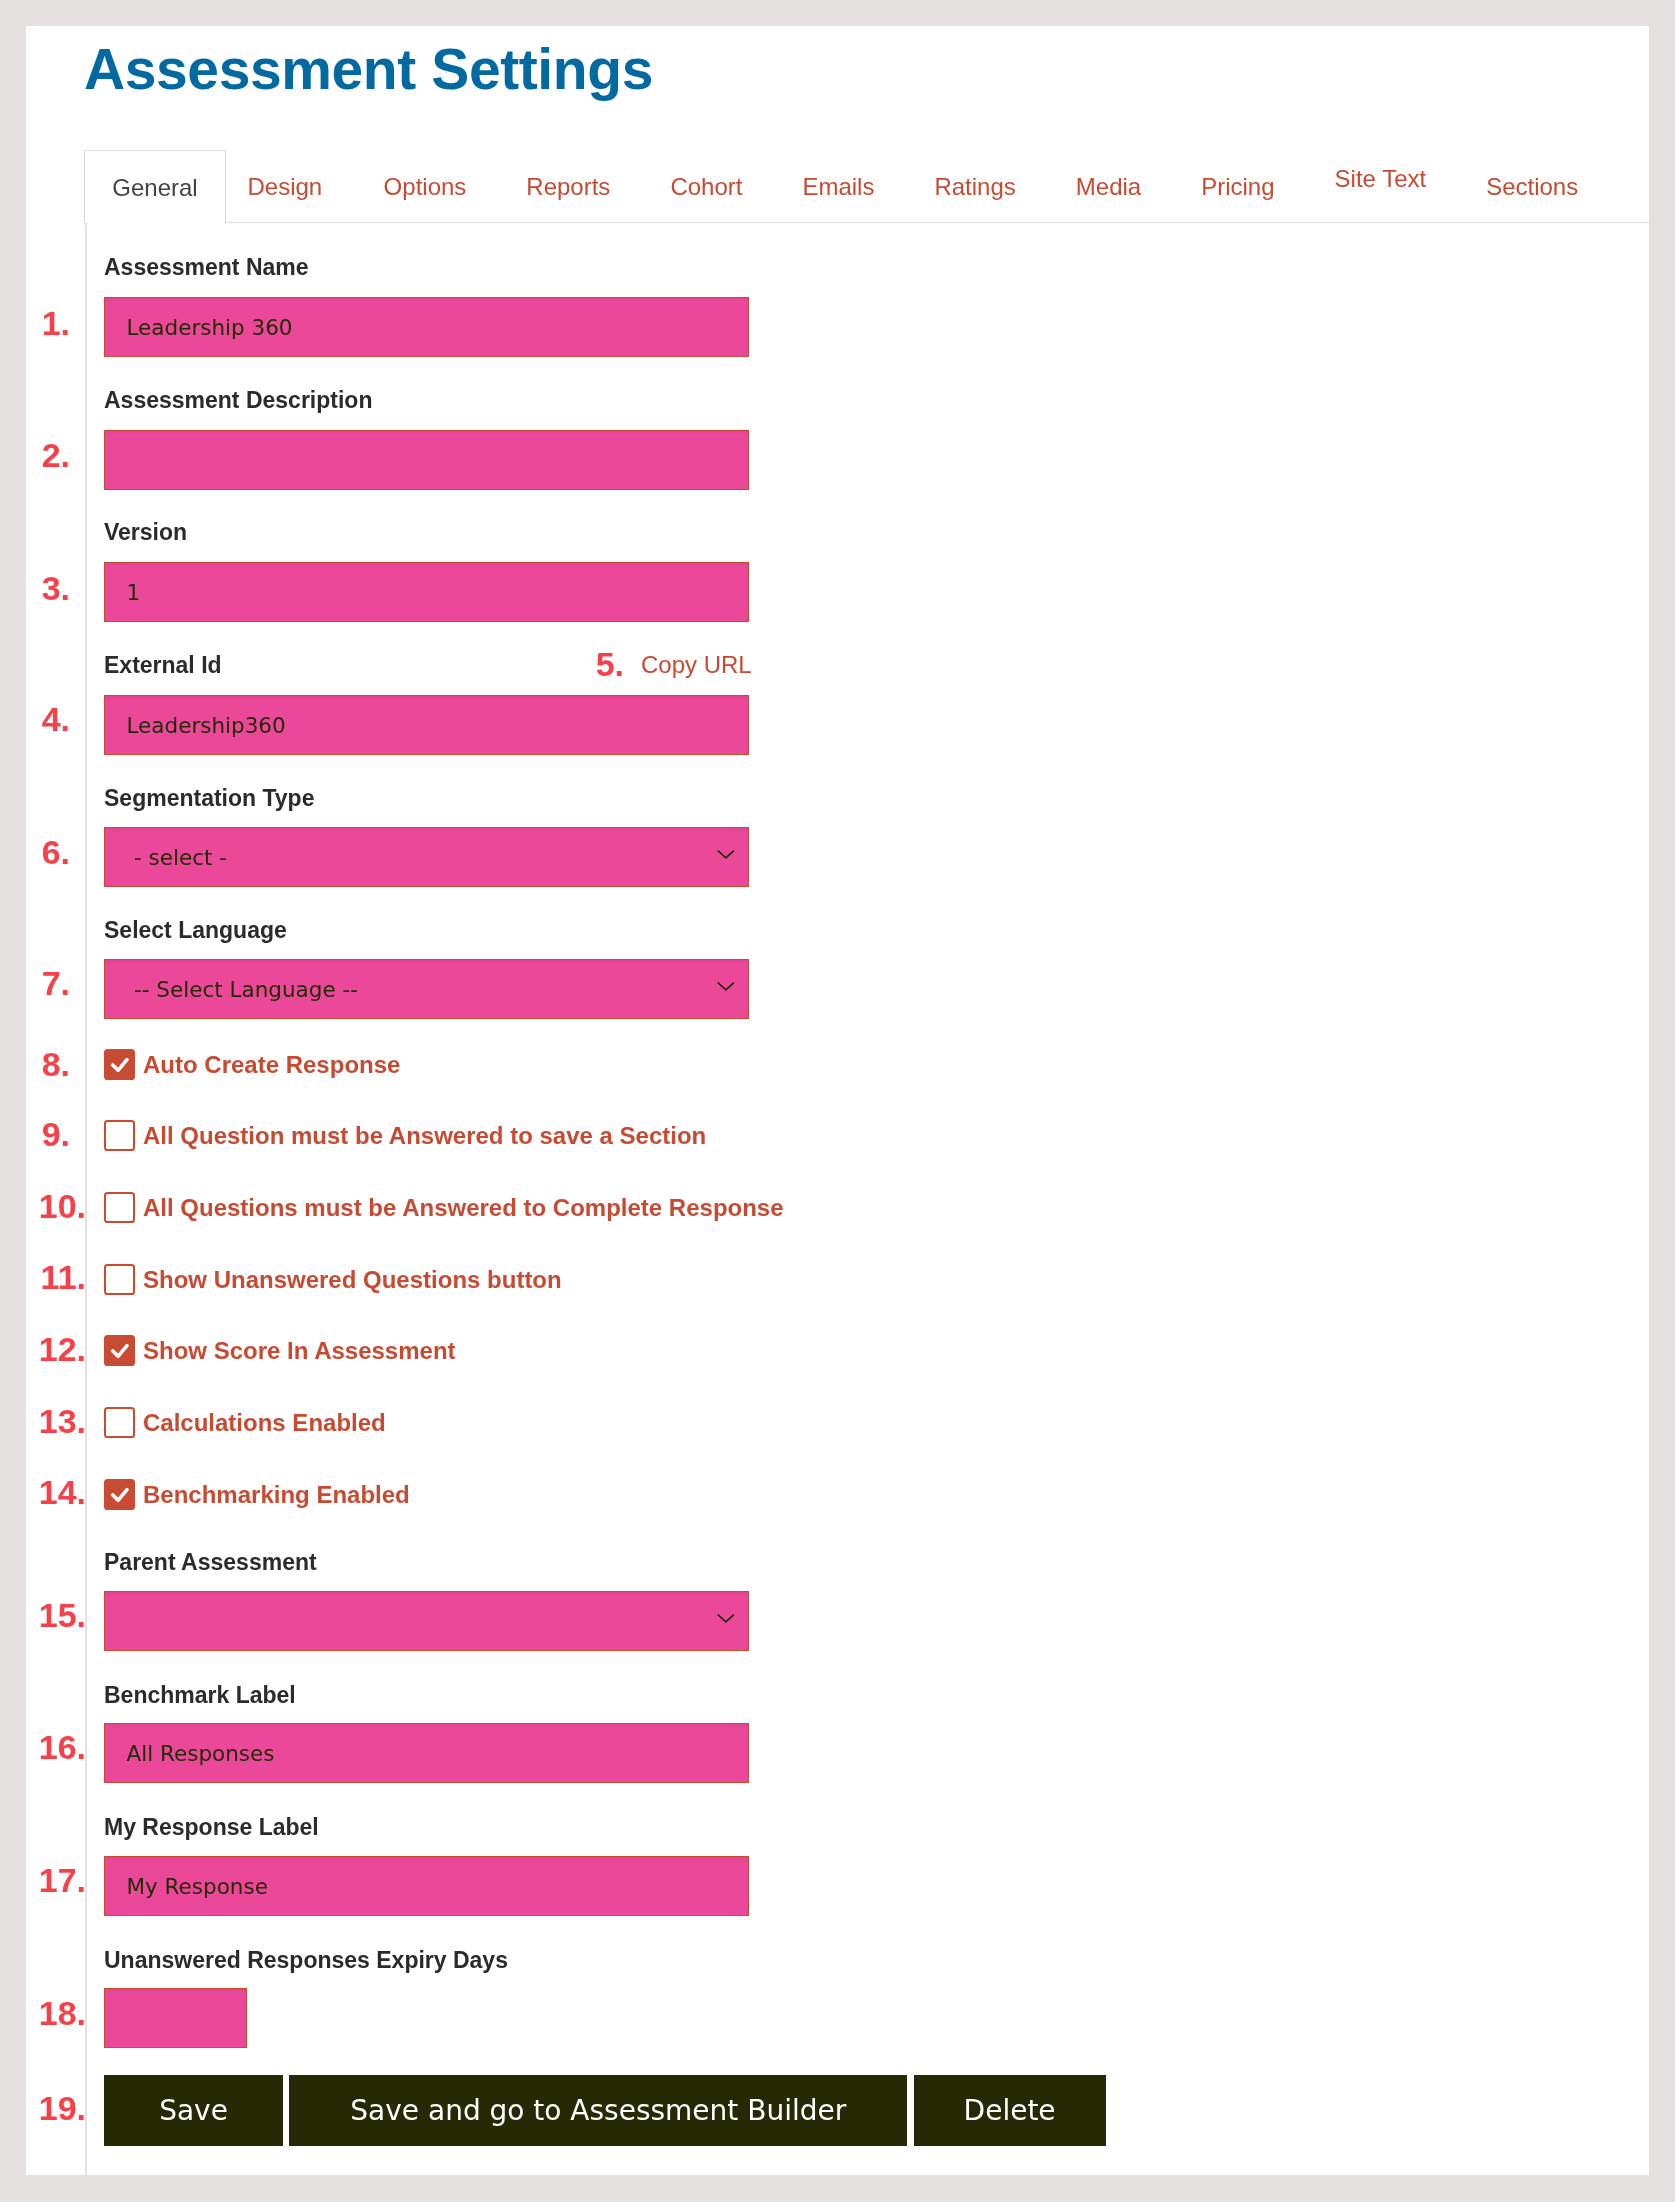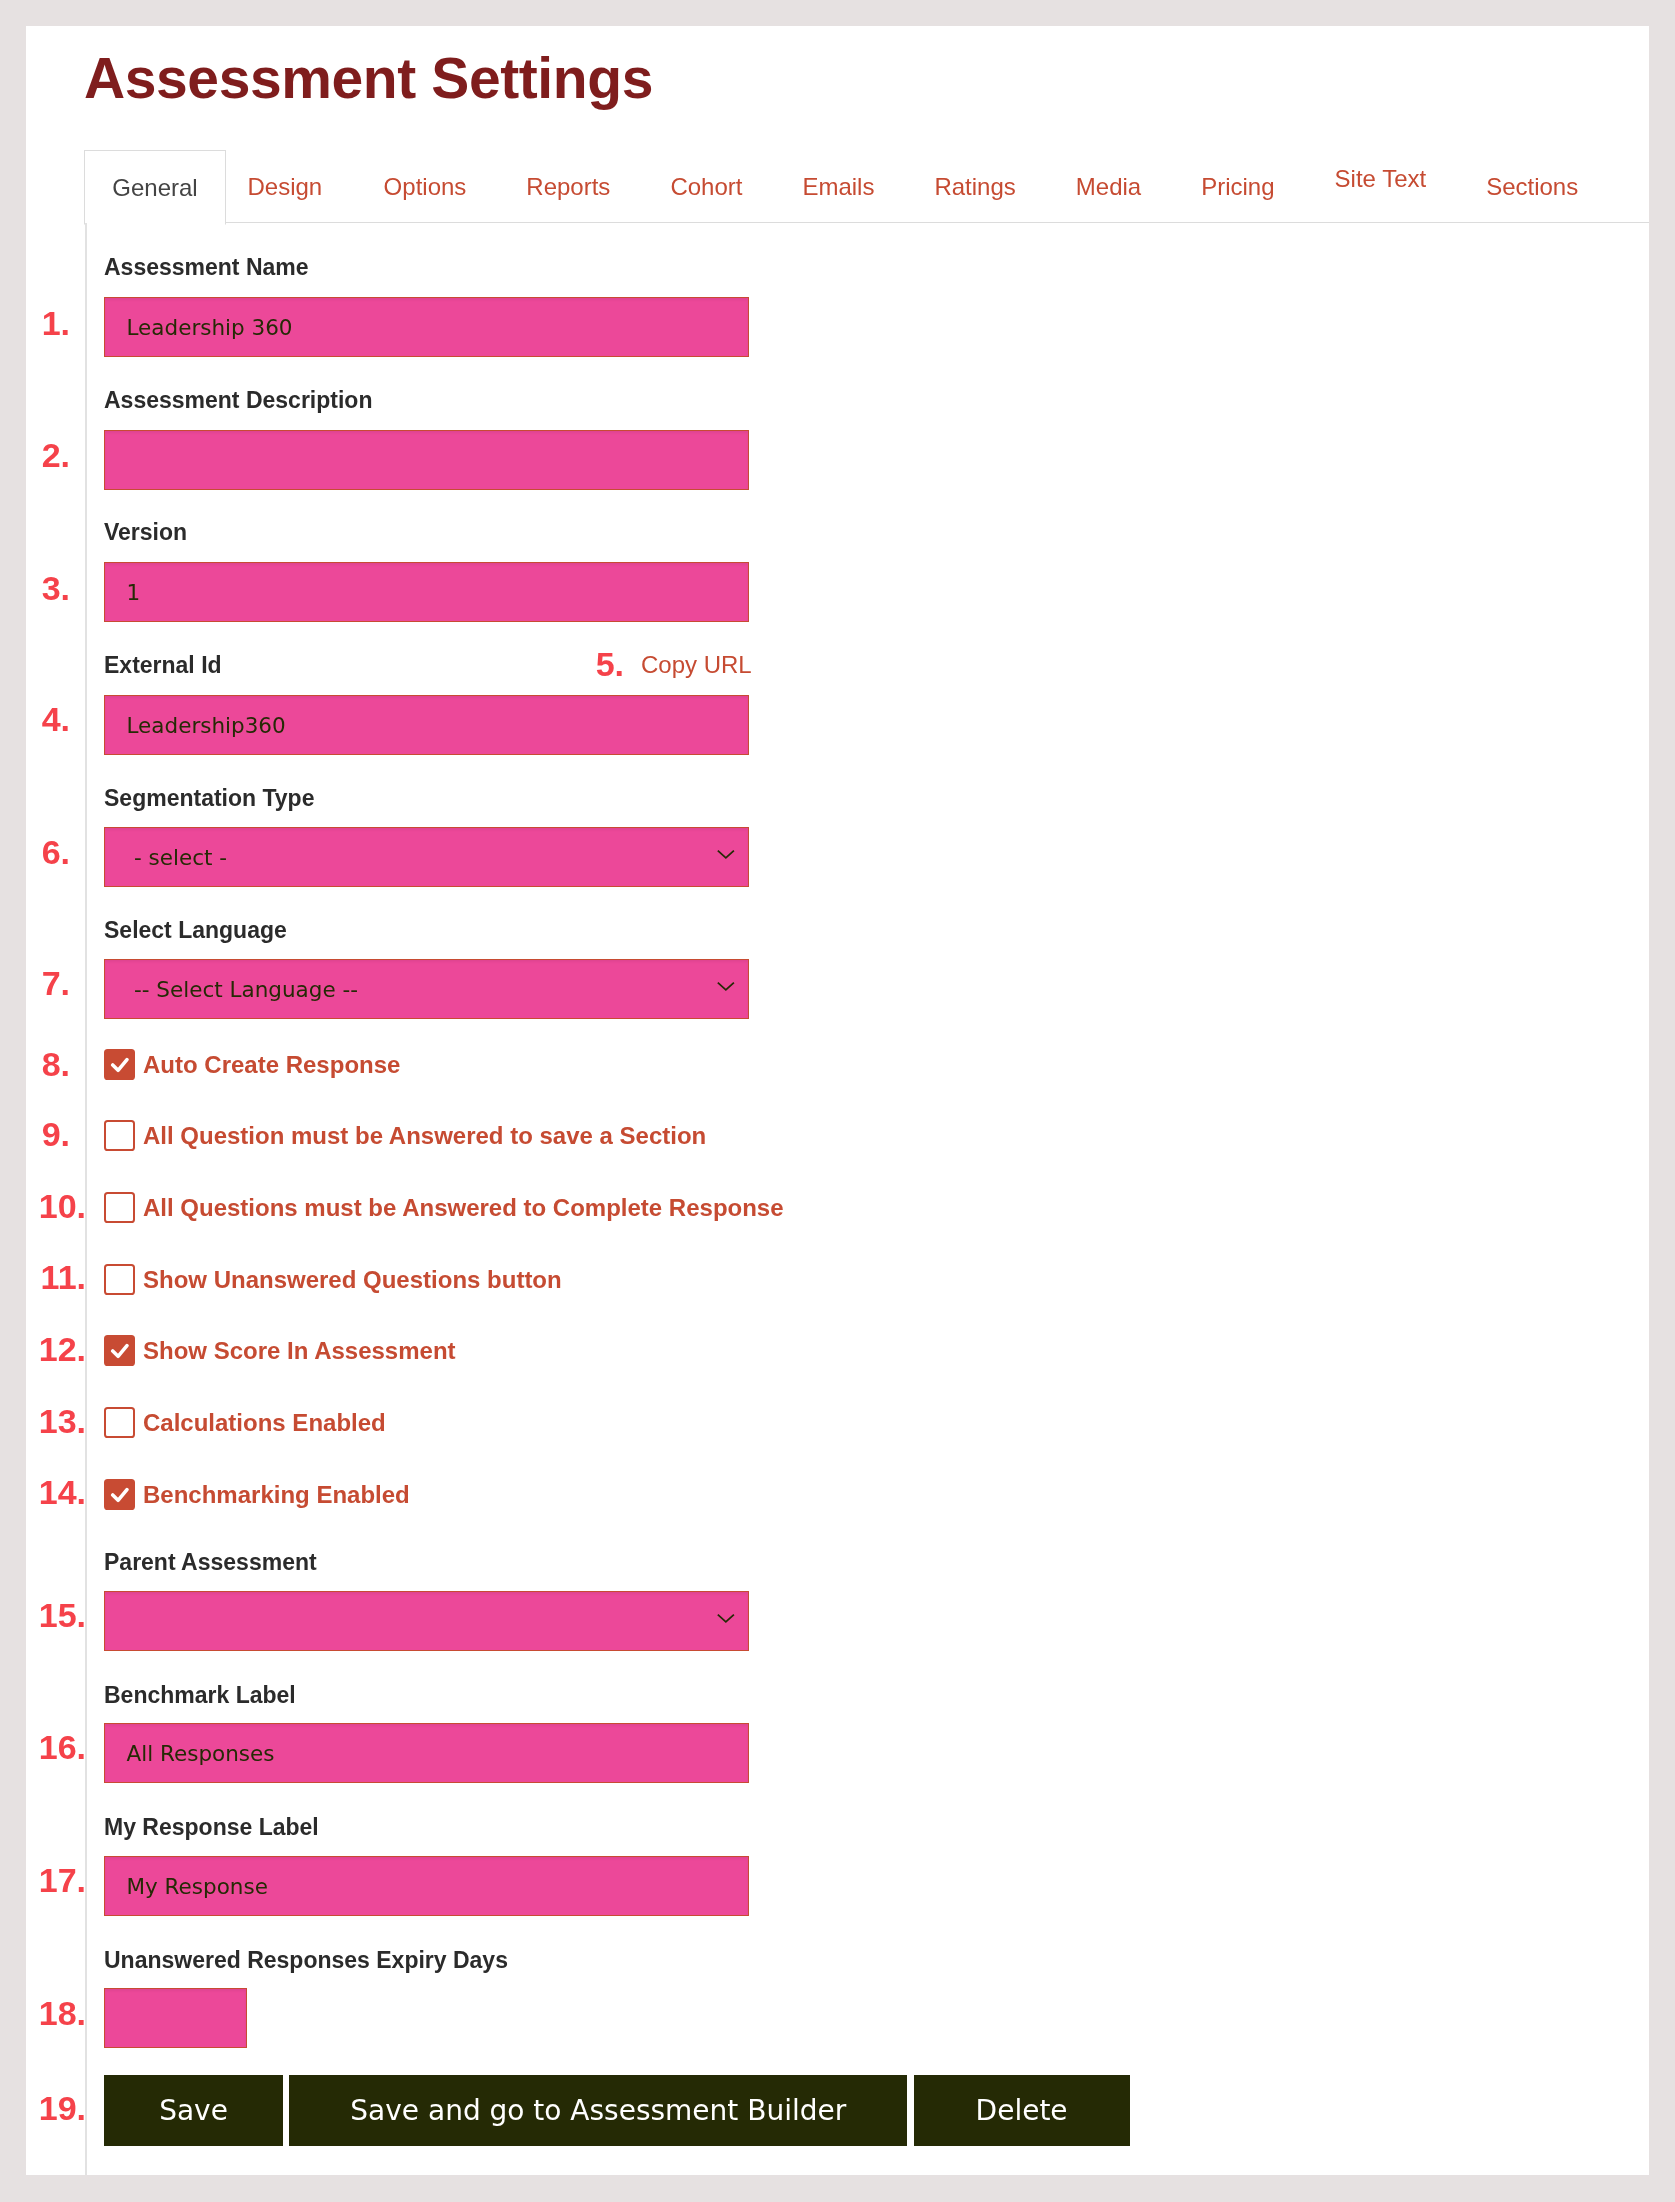--- a/index.html
+++ b/index.html
@@ -1,19 +1,19 @@
 <!DOCTYPE html>
 <html style="font-size:14.3px"><head>
 <meta charset="utf-8">
 <style>
   * { box-sizing: border-box; margin: 0; padding: 0; }
   html, body { width: 1676px; height: 2202px; background: #e6e1e1; overflow: hidden; }
   body { position: relative; font-family: "Liberation Sans", sans-serif; }
   .panel { position: absolute; left: 26px; top: 26px; width: 1623px; height: 2149px; background: #ffffff; }
-  .title { position: absolute; left: 84px; top: 45px; font-size: 57px; font-weight: bold; color: #7f1d1d; letter-spacing: -0.4px; }
+  .title { position: absolute; left: 84px; top: 36px; font-size: 57px; font-weight: bold; color: #0369a1; letter-spacing: -0.4px; }
   .tabs { position: absolute; left: 84px; top: 150px; width: 1565px; height: 73px; border-bottom: 1.8px solid #dcdcdc; display: flex; }
   .tab { height: 73px; display: flex; align-items: center; justify-content: center; font-size: 24px; color: #c64b32; padding: 0 30px; white-space: nowrap; cursor: pointer; }
   .tab.active { width: 142px; padding: 0; color: #444; background: #fff; border: 1.8px solid #dcdcdc; border-bottom: 1.8px solid #fff; height: 75px; }
   .tab-content-border { position: absolute; left: 85px; top: 223px; width: 1.8px; height: 1952px; background: #e2e2e2; }
   .num { position: absolute; font-size: 34px; font-weight: bold; color: #f5424a; text-align: right; width: 70px; left: 0; }
   .label { position: absolute; left: 104px; font-size: 23px; font-weight: bold; color: #2b2b2b; }
   .field { position: absolute; left: 104px; width: 645px; height: 60px; border: 1.8px solid #c84b33; background: #ec4899; box-shadow: inset 0 1.8px 2.7px rgba(0,0,0,0.06); display: flex; align-items: center; padding-left: 21.5px; font-family: "DejaVu Sans", sans-serif; font-size: 21.5px; color: #252a05; }
   .field .chev { position: absolute; right: 12.5px; top: 19.7px; width: 19.7px; height: 12.5px; }
   .copy-url { position: absolute; left: 641px; top: 651px; font-size: 24px; color: #c64b32; cursor: pointer; }
   .check-row { position: absolute; left: 104px; display: flex; align-items: center; }
@@ -155,15 +155,15 @@
 <div class="field" style="top:1856px;">My Response</div>
 
 <div class="label" style="top:1947px;">Unanswered Responses Expiry Days</div>
 <div class="num" style="top:1994px; left:0; width:86px;">18.</div>
 <div class="field" style="top:1988px; width:143px;"></div>
 
 <div class="num" style="top:2089px; left:0; width:86px;">19.</div>
 <div class="btn-row">
   <div class="btn" style="width:179px;">Save</div>
   <div class="btn" style="width:618px;">Save and go to Assessment Builder</div>
-  <div class="btn" style="width:216px;">Delete</div>
+  <div class="btn" style="width:192px;">Delete</div>
 </div>
 
 
 </body></html>

